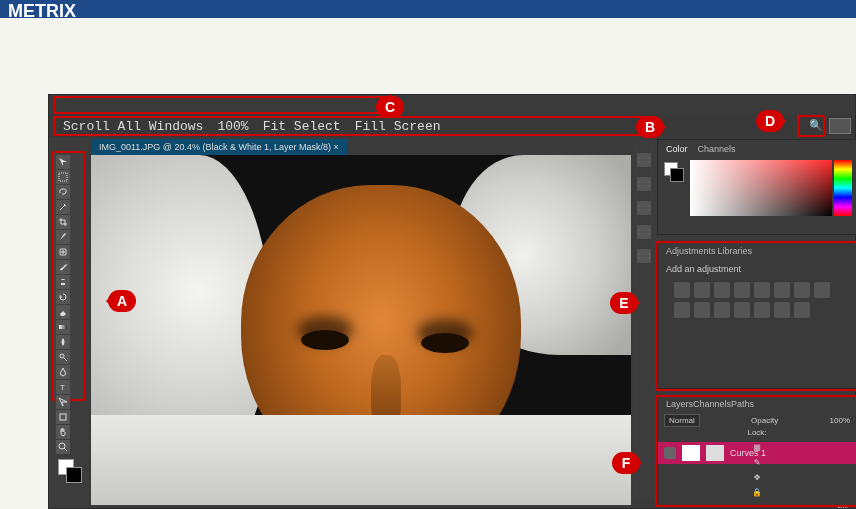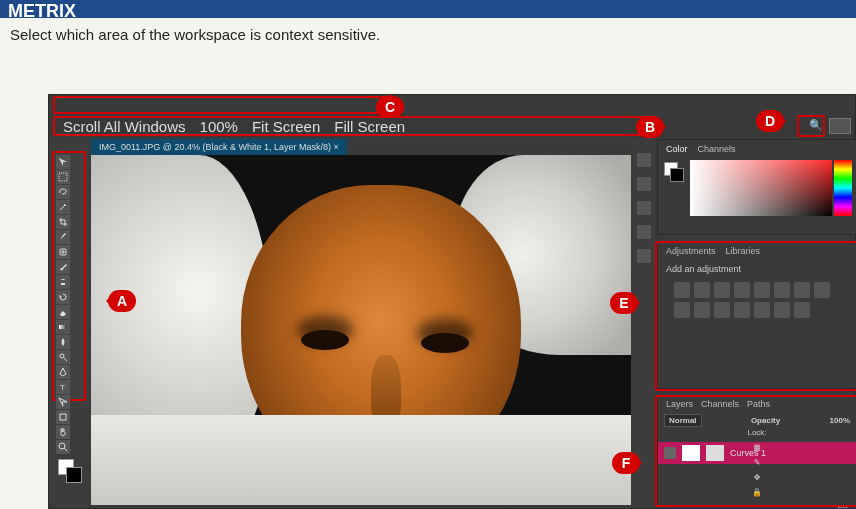--- a/index.html
+++ b/index.html
@@ -16,21 +16,21 @@
   
   .menu-row { position:absolute; left:0; top:0; width:100%; height:20px; background:#333; }
   .menubar { position:absolute; left:6px; top:2px; height:16px; display:flex; gap:9px; align-items:center; padding:0 6px; }
   .menubar span { font-size:9px; color:#ddd; white-space:nowrap; }
   .menubar-outline { position:absolute; left:4px; top:1px; width:340px; height:18px; border:2px solid #d40000; border-radius:2px; }
   .ps-logo { position:absolute; right:60px; top:2px; font-size:9px; color:#eee; }
 
   
   .options-row { position:absolute; left:0; top:20px; width:100%; height:22px; background:#383838; }
   .options-inner { position:absolute; left:6px; top:2px; width:592px; height:18px; display:flex; gap:14px; align-items:center; padding:0 8px; }
-  .options-inner span { font-size:15px; color:#ddd; white-space:nowrap; }
+  .options-inner span { font-size:13px; color:#ddd; white-space:nowrap;font-family:Liberation Mono, monospace; }
   .options-outline { position:absolute; left:4px; top:21px; width:596px; height:20px; border:2px solid #d40000; border-radius:2px; }
 
   
   .ws-switch-area { position:absolute; right:4px; top:21px; width:110px; height:20px; display:flex; align-items:center; justify-content:flex-end; gap:6px; }
   .ws-switch-btn { width:22px; height:16px; background:#555; border:1px solid #777; }
   .ws-search { width:14px; height:14px; color:#ccc; font-size:11px; text-align:center; }
   .ws-outline { position:absolute; right:30px; top:20px; width:28px; height:22px; border:2px solid #d40000; border-radius:2px; }
 
   
   .tools-col { position:absolute; left:0; top:42px; width:40px; height:370px; background:#3c3c3c; }
@@ -66,29 +66,29 @@
   .panel-tabs { height:18px; display:flex; gap:10px; padding:2px 8px; font-size:9px; color:#bbb; align-items:center; }
   .panel-tabs .active { color:#eee; }
   .color-body { position:relative; height:78px; }
   .color-swatch { position:absolute; left:6px; top:4px; width:20px; height:20px; }
   .color-swatch .fg { position:absolute; left:0; top:0; width:14px; height:14px; background:#fff; border:1px solid #888; }
   .color-swatch .bg { position:absolute; left:6px; top:6px; width:14px; height:14px; background:#000; border:1px solid #888; }
   .color-picker { position:absolute; left:32px; top:2px; width:142px; height:56px; background: linear-gradient(to right, #fff, rgba(255,255,255,0)), linear-gradient(to top, #000, rgba(0,0,0,0)), linear-gradient(#ff2a2a,#ff2a2a); }
   .hue-strip { position:absolute; right:4px; top:2px; width:18px; height:56px; background: linear-gradient(#f00,#ff0,#0f0,#0ff,#00f,#f0f,#f00); }
 
   .adjust-panel { position:absolute; left:0; top:102px; width:200px; height:148px; background:#3a3a3a; border:1px solid #2a2a2a; }
-  .adjust-head { height:18px; display:flex; gap:10px; padding:2px 8px; font-size:9px; color:#bbb; align-items:center; }
+  .adjust-head { height:18px; display:flex; gap:2px; padding:2px 8px; font-size:9px; color:#bbb; align-items:center; }
   .adjust-sub { font-size:9px; color:#ccc; padding:4px 8px; }
   .adjust-grid { display:flex; flex-wrap:wrap; gap:4px; padding:4px 16px; }
   .adj-icon { width:16px; height:16px; background:#555; border-radius:2px; }
   .adjust-outline { position:absolute; left:606px; top:146px; width:204px; height:150px; border:2px solid #d40000; border-radius:2px; }
 
   .layers-panel { position:absolute; left:0; top:256px; width:200px; height:114px; background:#3a3a3a; border:1px solid #2a2a2a; overflow:hidden; }
-  .layers-tabs { height:16px; display:flex; gap:8px; padding:1px 8px; font-size:9px; color:#bbb; align-items:center; }
-  .layers-opts { height:16px; display:flex; gap:6px; padding:0 6px; font-size:8px; color:#ccc; align-items:center; justify-content:space-between;font-weight:bold; }
+  .layers-tabs { height:16px; display:flex; gap:0; padding:1px 8px; font-size:9px; color:#bbb; align-items:center; }
+  .layers-opts { height:16px; display:flex; gap:6px; padding:0 6px; font-size:8px; color:#ccc; align-items:center; justify-content:space-between; }
   .layers-opts .blend { background:#2c2c2c; padding:1px 4px; border:1px solid #555; }
   .layers-lockrow { height:14px; display:flex; gap:6px; padding:0 6px; font-size:8px; color:#ccc; align-items:center;flex-direction:column; }
   .layer-row { height:22px; display:flex; align-items:center; gap:6px; padding:0 6px; font-size:9px; color:#ddd; background:#be185d; }
   .layer-eye { width:12px; height:12px; background:#666; border-radius:2px; }
   .layer-thumb { width:18px; height:16px; background:#fff; }
   .layer-mask { width:18px; height:16px; background:#ddd; }
   .layers-outline { position:absolute; left:606px; top:300px; width:204px; height:112px; border:2px solid #d40000; border-radius:2px; }
 
   
   .callout { position:absolute; background:#d40000; color:#fff; font-weight:700; font-size:14px; width:28px; height:22px; border-radius:12px 12px 12px 12px; display:flex; align-items:center; justify-content:center; }
@@ -106,31 +106,30 @@
 </style>
 </head>
 <body>
 
 <div class="page">
 
   <div class="header-band">
     <span>METRIX</span>
   </div>
 
-  <div class="question">Select which area of the workspace is context sensitive.</div>
 
   <div class="ps-shell">
 
     <div class="menubar-outline"></div>
 
     <div class="options-row">
       <div class="options-inner">
         <span>Scroll All Windows</span>
         <span>100%</span>
-        <span>Fit Screen</span>
+        <span>Fit Select</span>
         <span>Fill Screen</span>
       </div>
     </div>
     <div class="options-outline"></div>
 
     <div class="ws-switch-area">
       <div class="ws-search">🔍</div>
       <div class="ws-switch-btn"></div>
     </div>
     <div class="ws-outline"></div>

